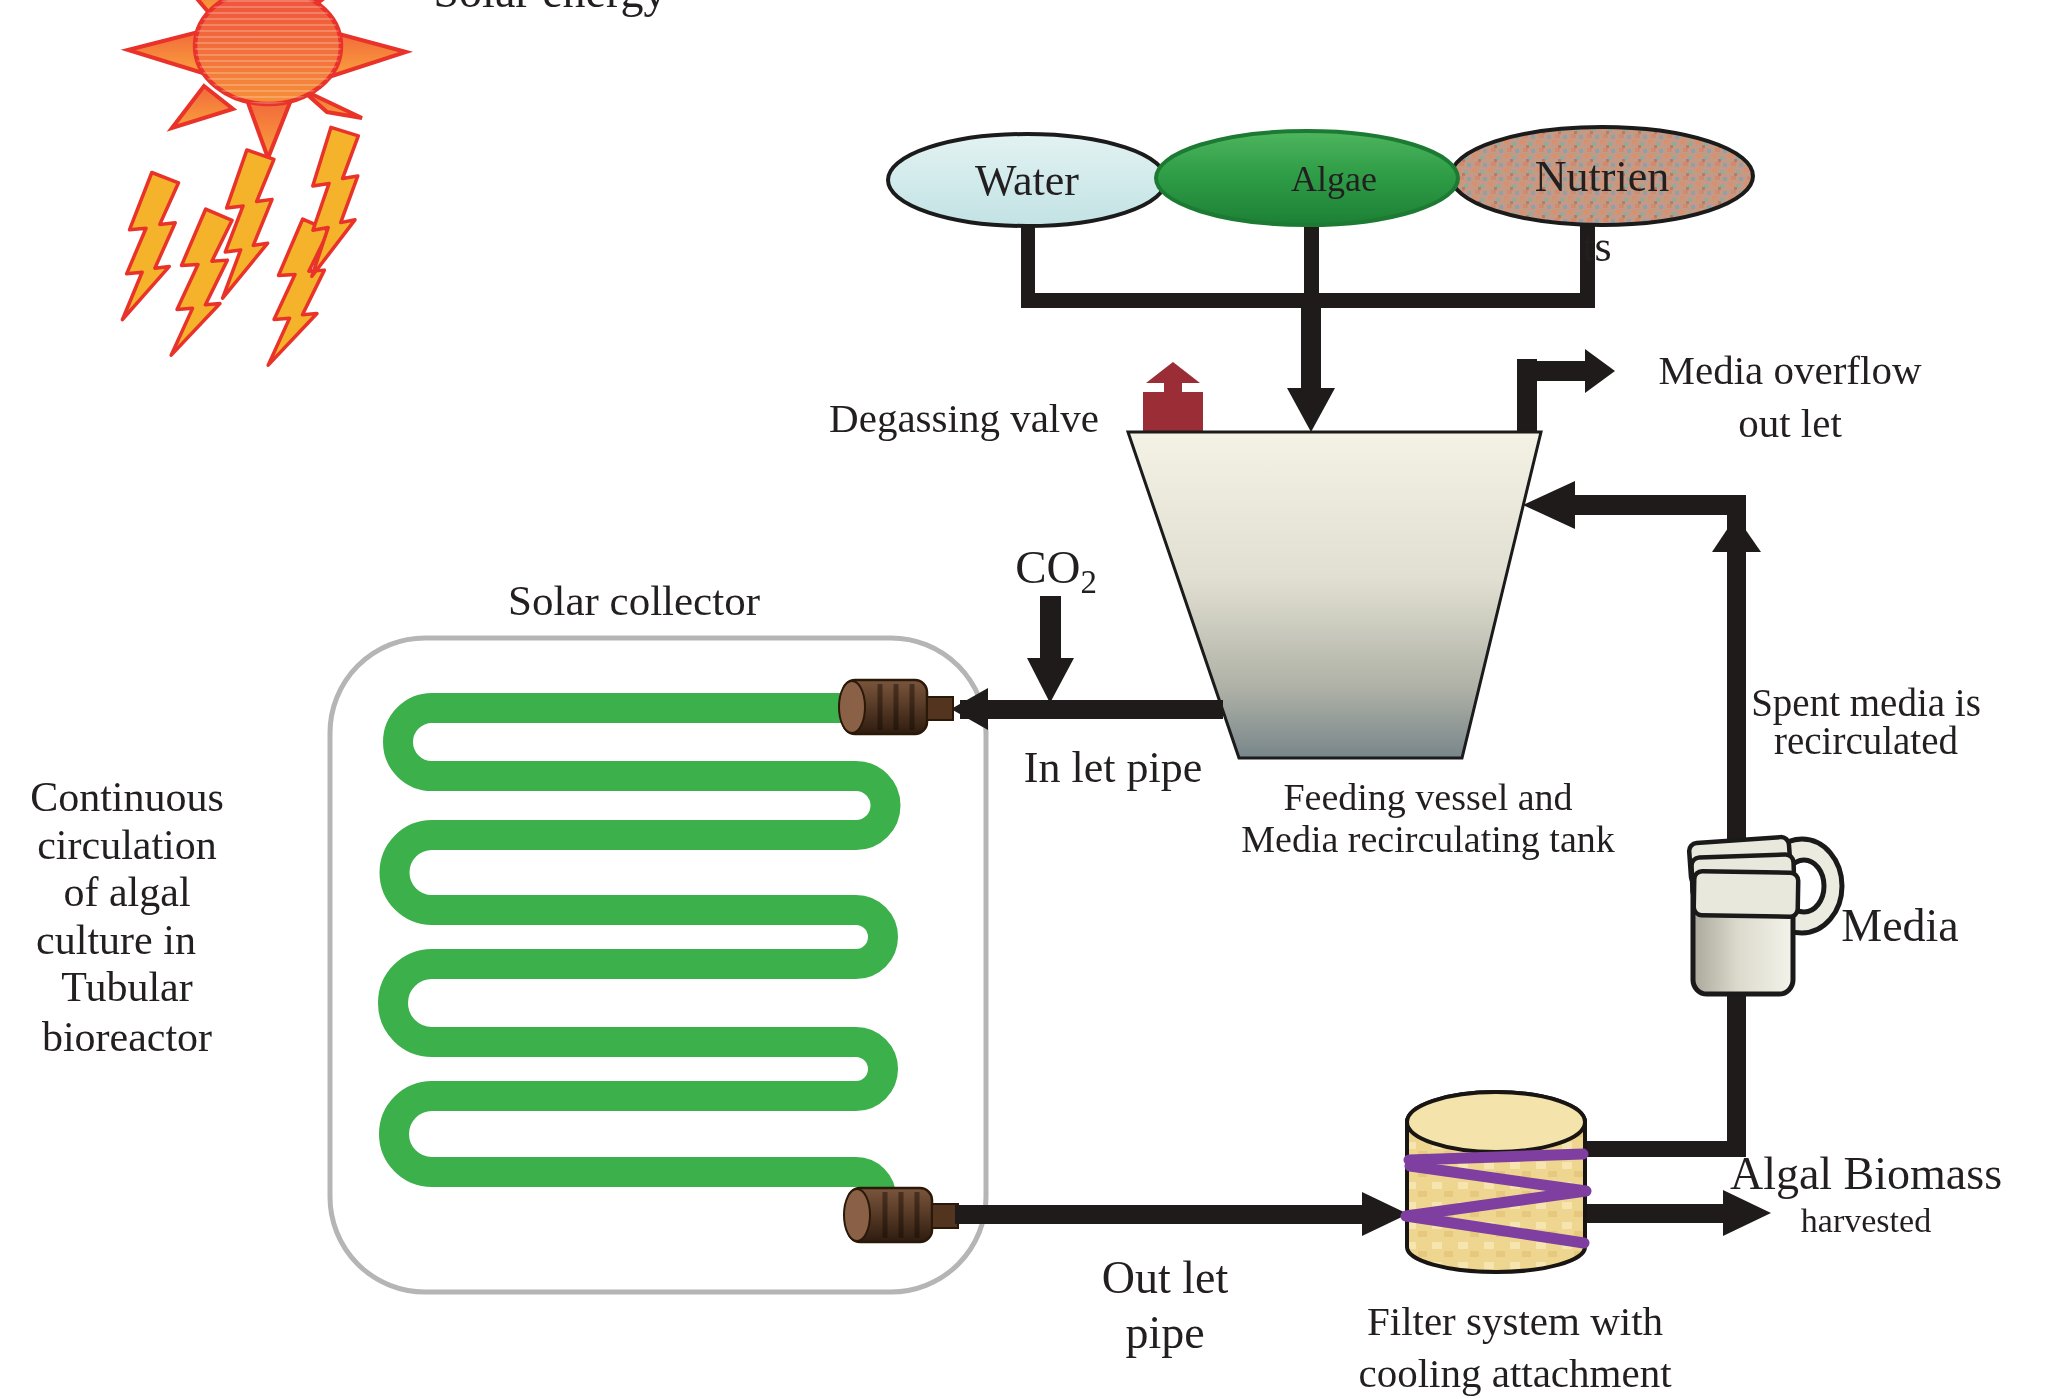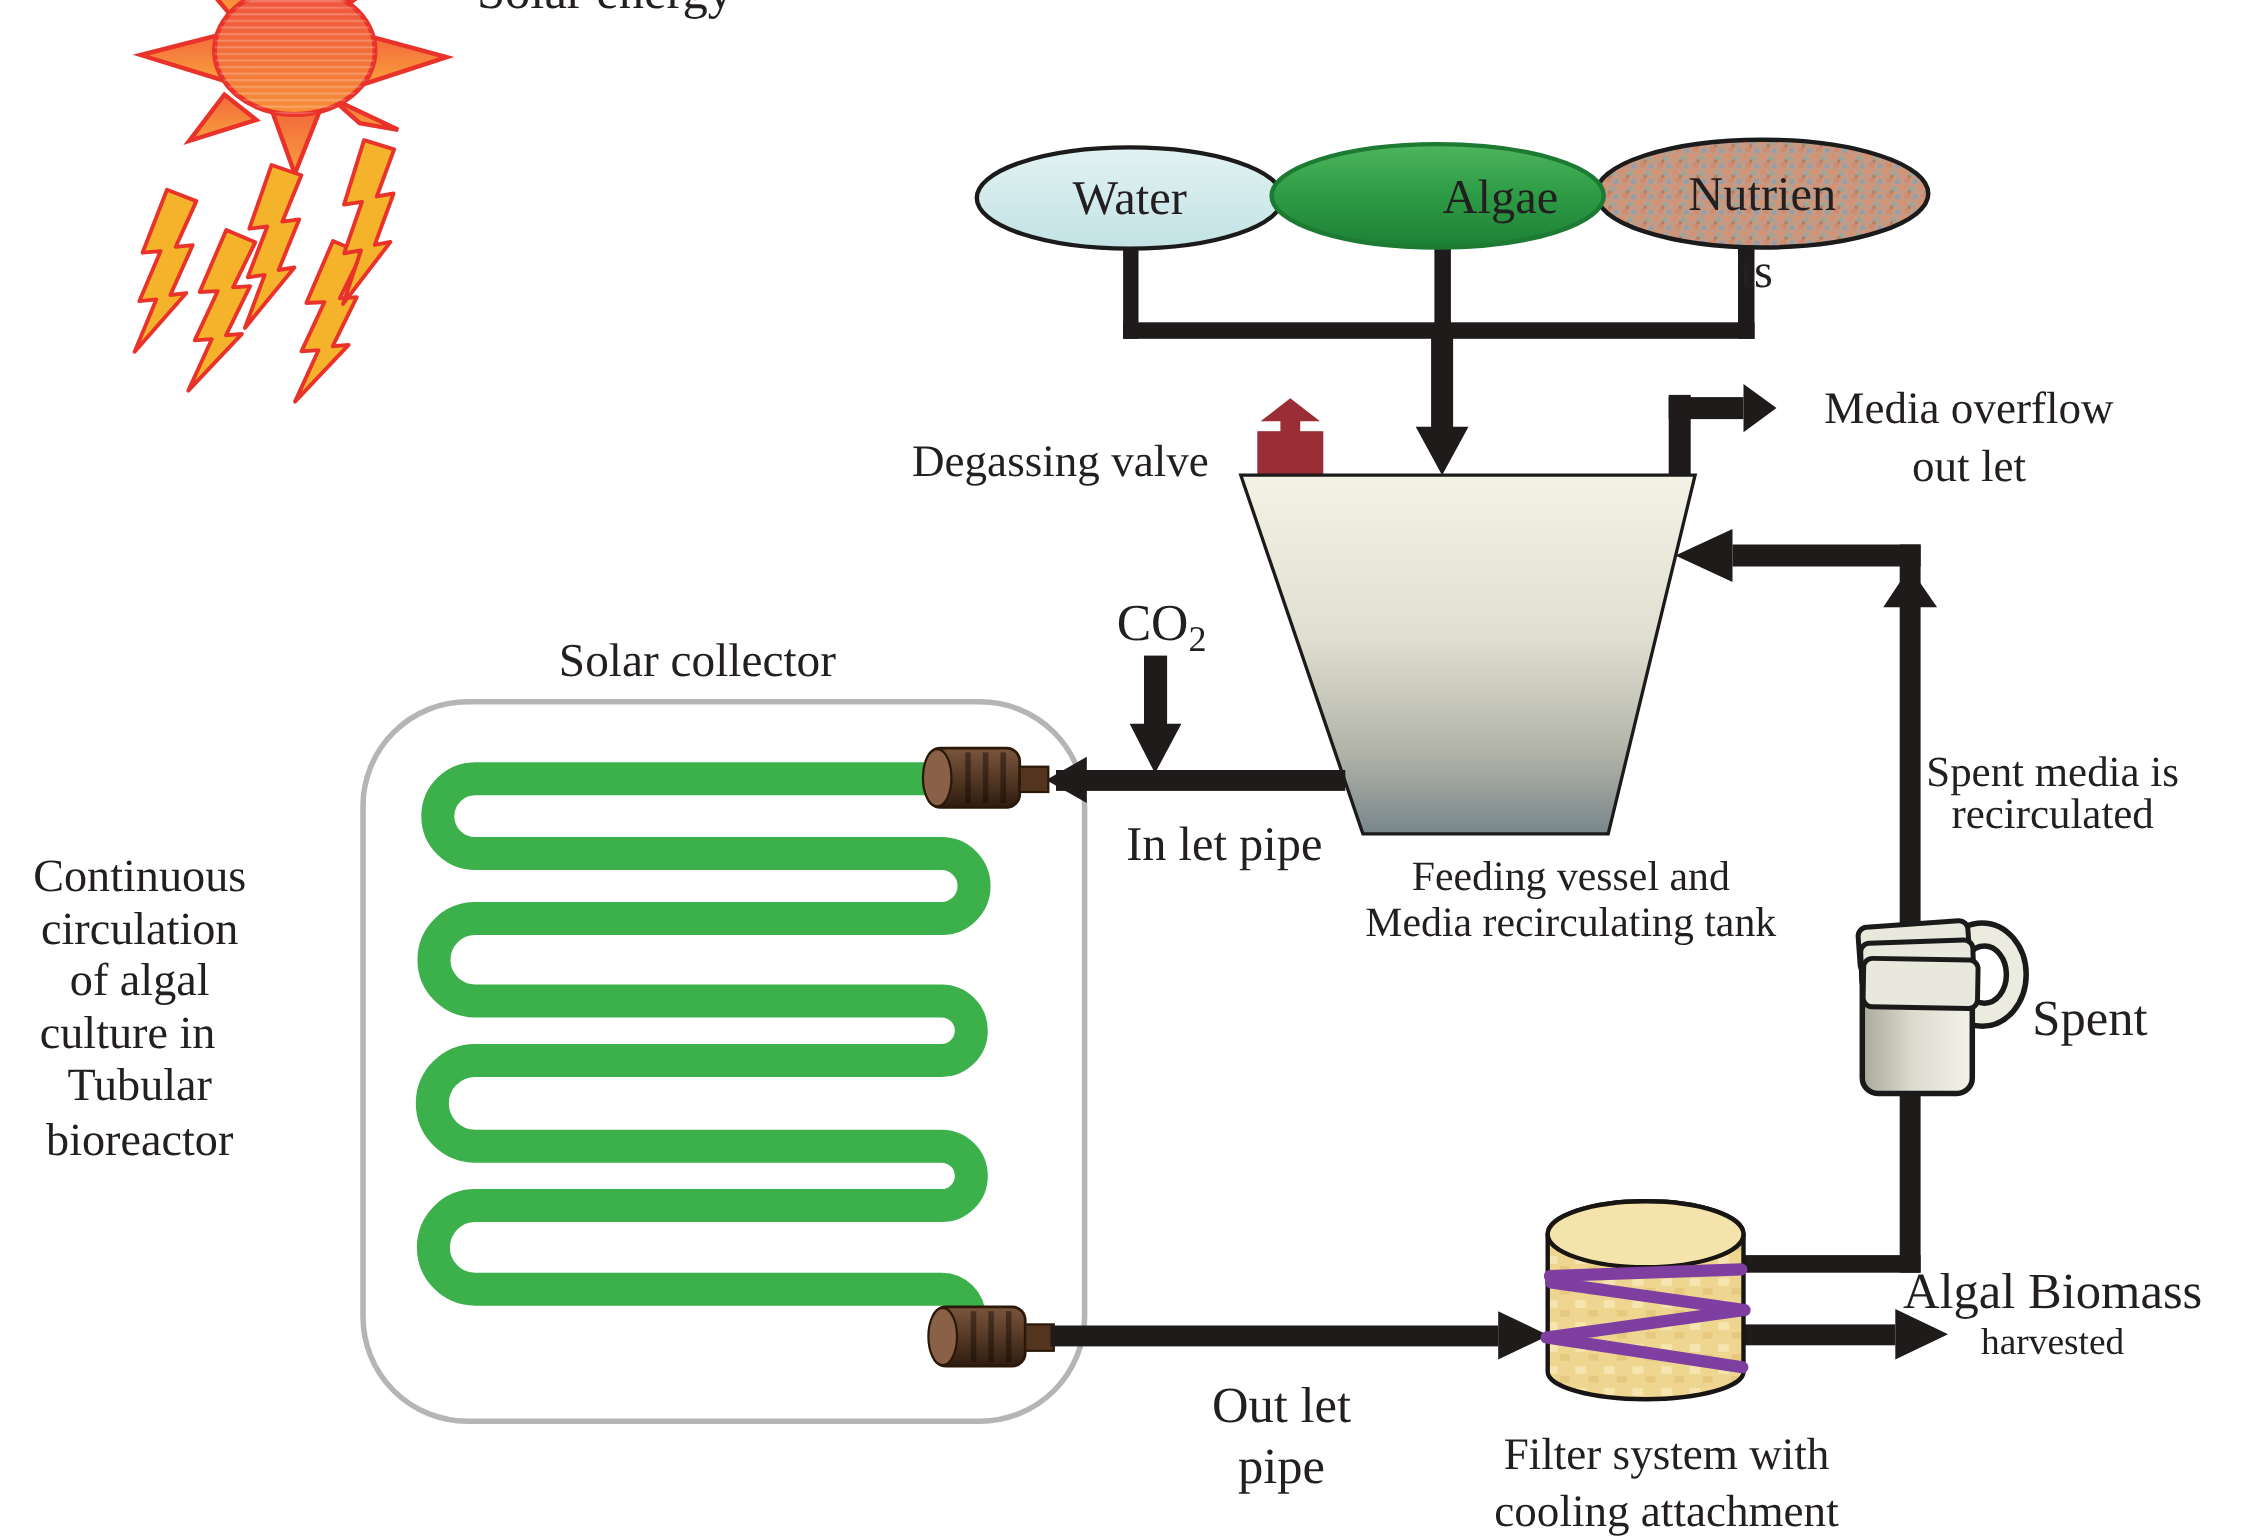--- a/index.html
+++ b/index.html
@@ -189,21 +189,21 @@
       <rect x="1690" y="840" width="100" height="42" rx="8" transform="rotate(-4 1740 861)"></rect>
       <rect x="1692" y="856" width="102" height="42" rx="8" transform="rotate(-2 1743 877)"></rect>
       <rect x="1694" y="872" width="104" height="44" rx="8" transform="rotate(1 1746 894)"></rect>
     </g>
   </g>
 </svg>
 
 <div class="lbl" style="left:550px;top:-8px;font-size:46px">Solar energy</div>
 
 <div class="lbl" style="left:1027px;top:181px;font-size:44px">Water</div>
-<div class="lbl" style="left:1364px;top:180px;font-size:44px">Algae</div>
+<div class="lbl" style="left:1334px;top:180px;font-size:36px">Algae</div>
 <div class="lbl" style="left:1602px;top:177px;font-size:44px">Nutrien</div>
 <div class="lbl" style="left:1597px;top:247px;font-size:44px">ts</div>
 
 <div class="lbl" style="left:964px;top:419px;font-size:41px">Degassing valve</div>
 
 <div class="lbl" style="left:1790px;top:371px;font-size:41px">Media overflow</div>
 <div class="lbl" style="left:1790px;top:424px;font-size:41px">out let</div>
 
 <div class="lbl" style="left:1056px;top:571px;font-size:47px"><span>CO</span><sub>2</sub></div>
 
@@ -216,21 +216,21 @@
 <div class="lbl" style="left:127px;top:797px;font-size:42px">Continuous</div>
 <div class="lbl" style="left:127px;top:845px;font-size:42px">circulation</div>
 <div class="lbl" style="left:127px;top:892px;font-size:42px">of algal</div>
 <div class="lbl" style="left:116px;top:940px;font-size:42px">culture in</div>
 <div class="lbl" style="left:127px;top:987px;font-size:42px">Tubular</div>
 <div class="lbl" style="left:127px;top:1037px;font-size:42px">bioreactor</div>
 
 <div class="lbl" style="left:1866px;top:703px;font-size:39px">Spent media is</div>
 <div class="lbl" style="left:1866px;top:741px;font-size:39px">recirculated</div>
 
-<div class="lbl" style="left:1900px;top:926px;font-size:46px">Spent</div>
+<div class="lbl" style="left:1900px;top:926px;font-size:46px">Media</div>
 
 <div class="lbl" style="left:1165px;top:1278px;font-size:46px">Out let</div>
 <div class="lbl" style="left:1165px;top:1333px;font-size:46px">pipe</div>
 
 <div class="lbl" style="left:1515px;top:1322px;font-size:41px">Filter system with</div>
 <div class="lbl" style="left:1515px;top:1374px;font-size:41px">cooling attachment</div>
 
 <div class="lbl" style="left:1866px;top:1174px;font-size:46px">Algal Biomass</div>
 <div class="lbl" style="left:1866px;top:1221px;font-size:34px">harvested</div>
 

